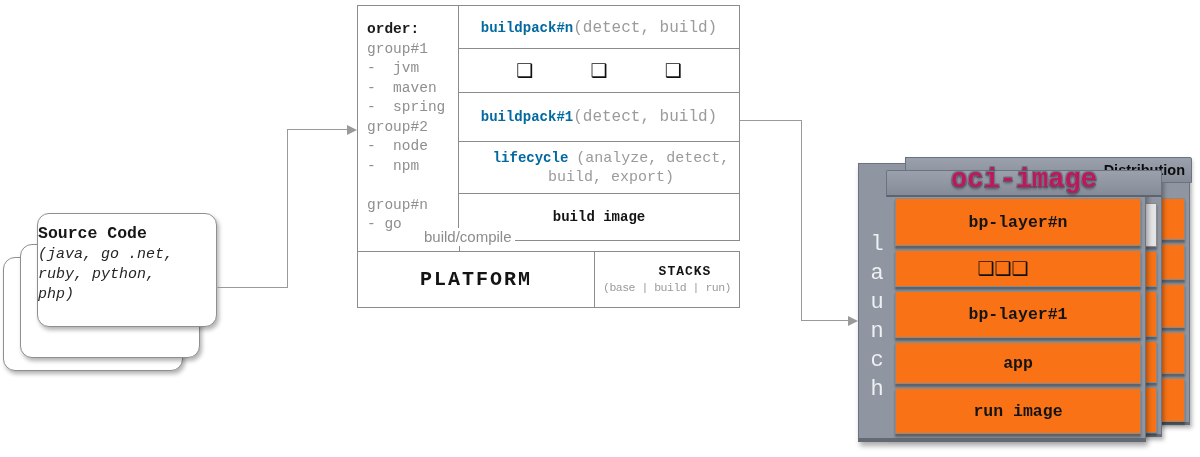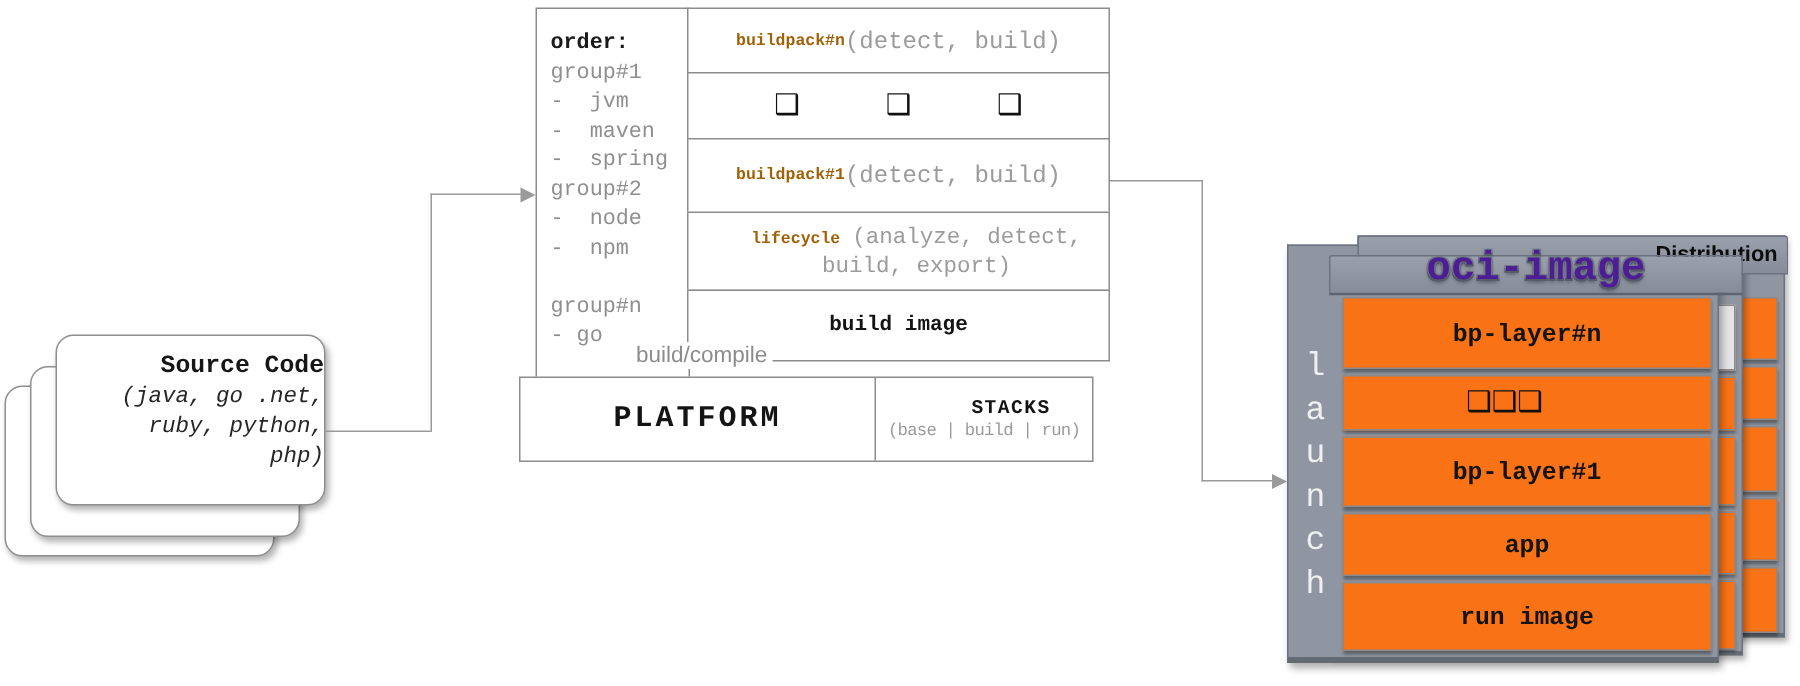--- a/index.html
+++ b/index.html
@@ -11,21 +11,21 @@
   }
 
   
   .src-card {
     position:absolute; width:180px; height:114px;
     background:#ffffff; border:1.6px solid #8f8f8f; border-radius:12px;
     box-shadow:2px 3px 4px rgba(0,0,0,.30);
   }
   #src-card-3 { left:3px;  top:257px; }
   #src-card-2 { left:20px; top:244px; }
-  #src-card-1 { left:37px; top:223px; text-align:right; padding-top:9px; }
+  #src-card-1 { left:37px; top:213px; text-align:left; padding-top:9px; }
   .src-title { font-weight:bold; font-size:16.5px; color:#161616; line-height:22px; }
   .src-line  { font-size:15px; color:#262626; line-height:20px;font-style:italic; }
 
   
   .h-line { position:absolute; height:0; border-top:1.6px solid #9a9a9a; }
   .v-line { position:absolute; width:0;  border-left:1.6px solid #9a9a9a; }
   .arrow-right {
     position:absolute; width:0; height:0;
     border-top:5.5px solid transparent; border-bottom:5.5px solid transparent;
     border-left:10px solid #9a9a9a;
@@ -38,35 +38,35 @@
   }
   .order-title { font-size:14.5px; font-weight:bold; color:#1a1a1a; line-height:19.5px; }
   .order-line  { font-size:14.5px; color:#8f8f8f; line-height:19.5px; min-height:19.5px; white-space:pre; }
 
   #builder-rows { position:absolute; left:458px; top:5px; width:282px; }
   .stack-row {
     position:relative; width:100%; background:#fff; border:1.6px solid #8c8c8c;
     display:flex; align-items:center; justify-content:center; text-align:center;
   }
   .stack-row + .stack-row { margin-top:-1.6px; }
-  .row-bold { font-weight:bold; font-size:11px; color:#a16207; }
+  .row-bold { font-weight:bold; font-size:14px; color:#0369a1; }
   .row-gray { font-size:16px; color:#9b9b9b; }
   .row-gray-sm { font-size:15px; color:#9b9b9b; line-height:19px; }
   .big-bold { font-weight:bold; font-size:14px; color:#141414; }
   .squares-row { display:flex; justify-content:space-evenly; align-items:center; }
   .square-glyph { font-size:19px; color:#111; font-family:"DejaVu Sans",sans-serif; line-height:1; }
 
   #build-caption {
     position:absolute; left:421px; top:228px; z-index:6;
     font-family:"Liberation Sans",sans-serif; font-size:15px; color:#8c8c8c;
     background:#ffffff; padding:0 3px; line-height:18px;
   }
 
   #platform-box {
-    position:absolute; left:346px; top:251px; width:383px; height:57px;
+    position:absolute; left:357px; top:251px; width:383px; height:57px;
     background:#fff; border:1.6px solid #8c8c8c; display:flex;
   }
   #platform-cell { flex:1; display:flex; align-items:center; justify-content:center; }
   #platform-label { font-weight:bold; font-size:20px; letter-spacing:2px; color:#141414; }
   #stacks-cell {
     width:145px; border-left:1.6px solid #8c8c8c;
     display:flex; flex-direction:column; align-items:center; justify-content:center;
   }
   #stacks-label { font-weight:bold; font-size:13px; letter-spacing:1px; color:#141414; line-height:16px;margin-left:36px; }
   #stacks-sub   { font-size:11.5px; letter-spacing:-0.5px; color:#9b9b9b; line-height:15px; }
@@ -105,21 +105,21 @@
     border:1px solid #6c7280; border-radius:2px 2px 0 0;
   }
   #distribution-bar { left:905px; top:157px; width:287px; text-align:right; }
   #distribution-label {
     font-family:"Liberation Sans",sans-serif; font-weight:bold; font-size:14.5px;
     color:#0c0c0c; line-height:25px; padding-right:6px; display:inline-block;
   }
   #oci-title-bar { left:886px; top:170px; width:276px; height:27px; border-bottom:2px solid #5d6470; }
   #oci-title {
     position:absolute; left:886px; top:165px; width:276px; text-align:center;
-    font-size:27px; font-weight:bold; color:#4c1d95; z-index:8;
+    font-size:27px; font-weight:bold; color:#be185d; z-index:8;
     text-shadow:-1px -1px 0 #707783, 1px -1px 0 #707783, -1px 1px 0 #565d68,
                  1px 1px 0 #565d68, 0 2px 3px rgba(0,0,0,.45);
   }
 </style>
 </head>
 <body>
 
 <div id="canvas">
 
   <div class="src-card" id="src-card-3"></div>

